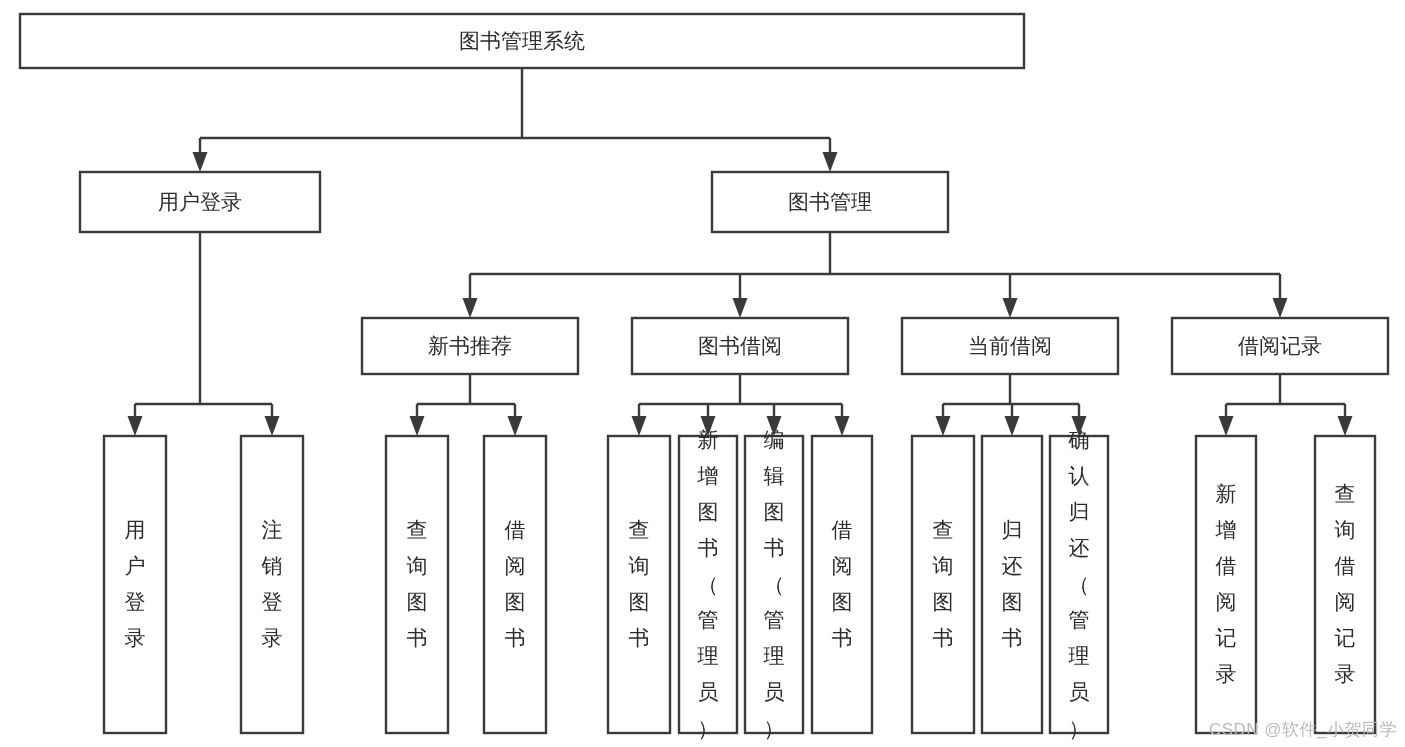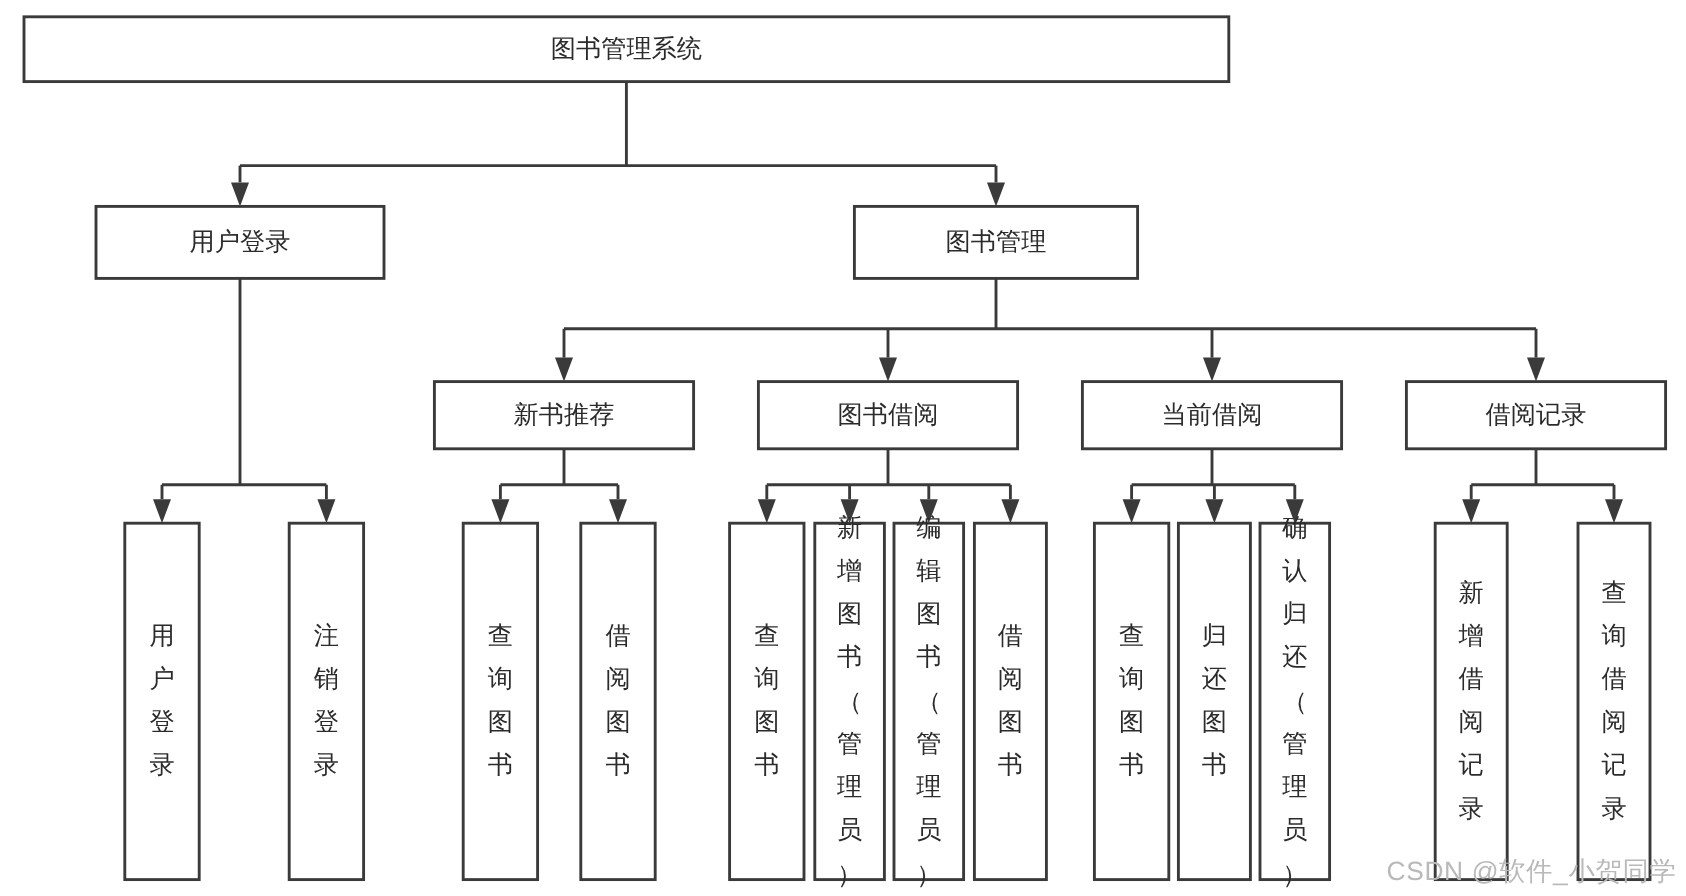--- a/index.html
+++ b/index.html
@@ -55,21 +55,21 @@
     fill: #2b2b2b;
     text-anchor: middle;
     dominant-baseline: middle;
     white-space: pre;
   }
   .watermark {
     position: absolute;
     right: 8px;
     bottom: 6px;
     font-family: "Liberation Sans", "DejaVu Sans", sans-serif;
-    font-size: 22px;
+    font-size: 17px;
     color: #b9b9b9;
     letter-spacing: 0.5px;
     user-select: none;
     pointer-events: none;
     white-space: pre;
   }
 </style>
 </head>
 <body>
 

